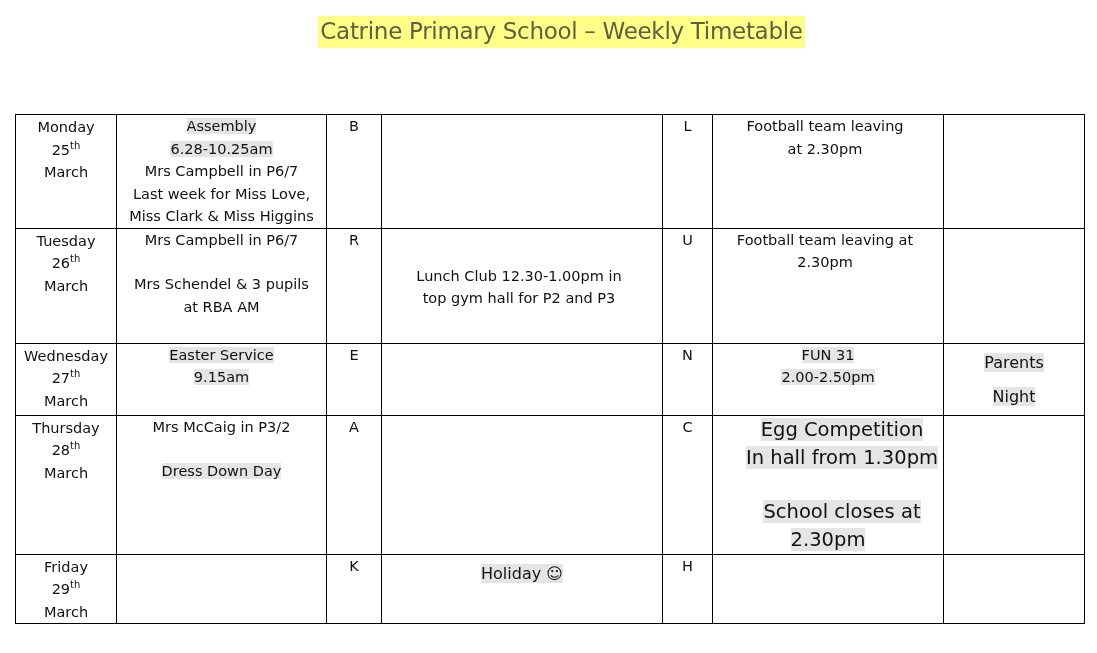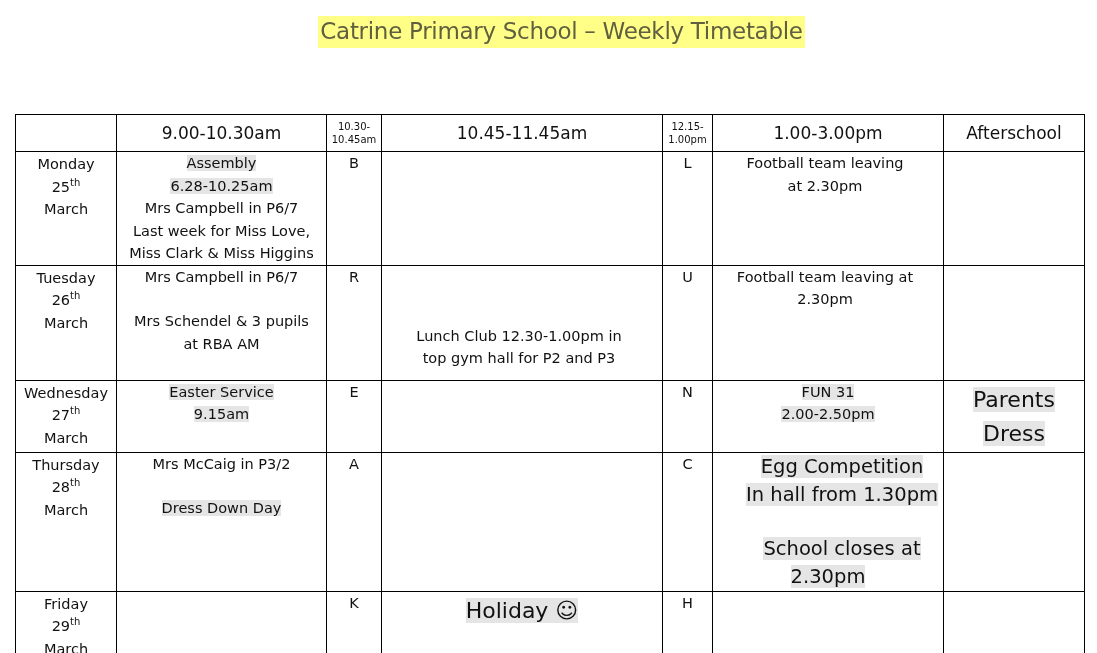--- a/index.html
+++ b/index.html
@@ -13,21 +13,21 @@
   table.tt td, table.tt th { border: 1.5px solid #000; vertical-align: top; padding: 0;
              font-weight: normal; font-size: 14.5px; line-height: 22.5px; text-align: center; }
   table.tt th { vertical-align: middle; font-size: 17px; height: 36px; }
   th.small { font-size: 10px !important; line-height: 13px !important; }
   .day { padding-top: 1px !important; }
   .day sup { font-size: 10px; line-height: 0; }
   .hl { background: #e5e5e5; }
   .right { text-align: right; padding-right: 6px !important; }
   .block { display: block; }
   .big { font-size: 19.5px; line-height: 28px; margin-left: 28px; }
-  .bigger { font-size: 22px; line-height: 34px; }
+  .bigger { font-size: 16px; line-height: 34px; }
   .letter { font-size: 14.5px; }
   .gap { height: 22px; }
 </style>
 </head>
 <body>
 
 <div class="title-wrap">
   <span class="title">Catrine Primary School – Weekly Timetable</span>
 </div>
 
@@ -35,35 +35,20 @@
   <colgroup>
     <col style="width:101px">
       <col style="width:210px">
       <col style="width:55px">
       <col style="width:281px">
     <col style="width:50px">
       <col style="width:231px">
       <col style="width:141px">
   </colgroup>
   <tbody>
-      <tr style="height:37px">
-    <th></th>
-    <th>9.00-10.30am</th>
-    <th class="small">
-          <span class="block">10.30-</span>
-          <span class="block">10.45am</span>
-        </th>
-    <th>10.45-11.45am</th>
-    <th class="small">
-          <span class="block">12.15-</span>
-          <span class="block">1.00pm</span>
-        </th>
-    <th>1.00-3.00pm</th>
-    <th>Afterschool</th>
-  </tr>
 
   <tr style="height:113px">
     <td class="day">
       <span class="block">Monday</span>
       <span class="block"><span>25</span><sup>th</sup></span>
       <span class="block">March</span>
     </td>
     <td>
       <span class="hl">Assembly</span><br>
       <span class="hl">6.28-10.25am</span><br>
@@ -87,21 +72,21 @@
       <span class="block"><span>26</span><sup>th</sup></span>
       <span class="block">March</span>
     </td>
     <td>
       <span class="block">Mrs Campbell in P6/7</span>
       <span class="block gap"></span>
       <span class="block">Mrs Schendel &amp; 3 pupils</span>
       <span class="block">at RBA AM</span>
     </td>
     <td class="letter">R</td>
-    <td class="right" style="padding-top:59px">
+    <td class="right" style="padding-top:36px">
       <span class="block">Lunch Club 12.30-1.00pm in</span>
       <span class="block">top gym hall for P2 and P3</span>
     </td>
     <td class="letter">U</td>
     <td class="right">
       <span class="block">Football team leaving at</span>
       <span class="block">2.30pm</span>
     </td>
     <td></td>
   </tr>
@@ -118,21 +103,21 @@
     </td>
     <td class="letter">E</td>
     <td></td>
     <td class="letter">N</td>
     <td>
       <span class="hl">FUN 31</span><br>
       <span class="hl">2.00-2.50pm</span>
     </td>
     <td style="padding-top:2px">
       <span class="hl bigger">Parents</span><br>
-      <span class="hl bigger">Dress</span>
+      <span class="hl bigger">Night</span>
     </td>
   </tr>
 
   <tr style="height:116px">
     <td class="day">
       <span class="block">Thursday</span>
       <span class="block"><span>28</span><sup>th</sup></span>
       <span class="block">March</span>
     </td>
     <td>

